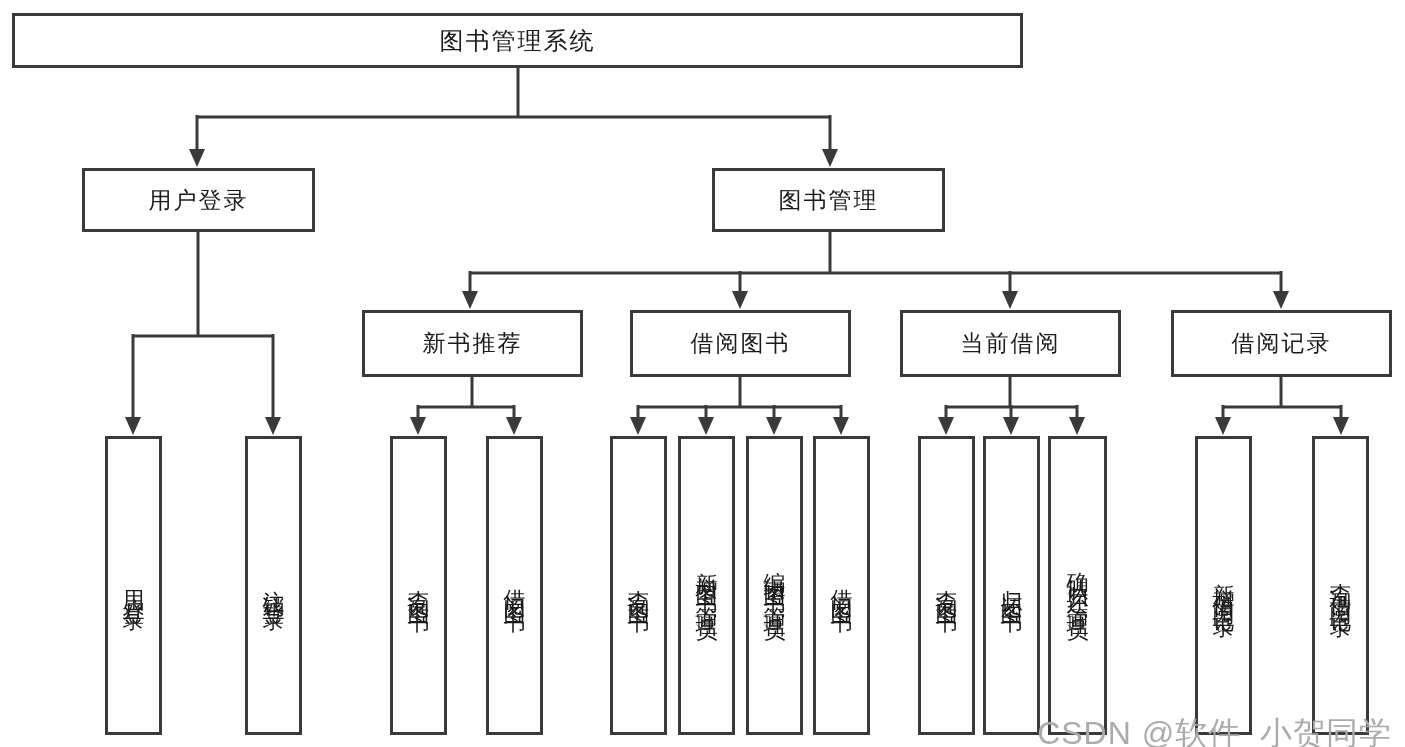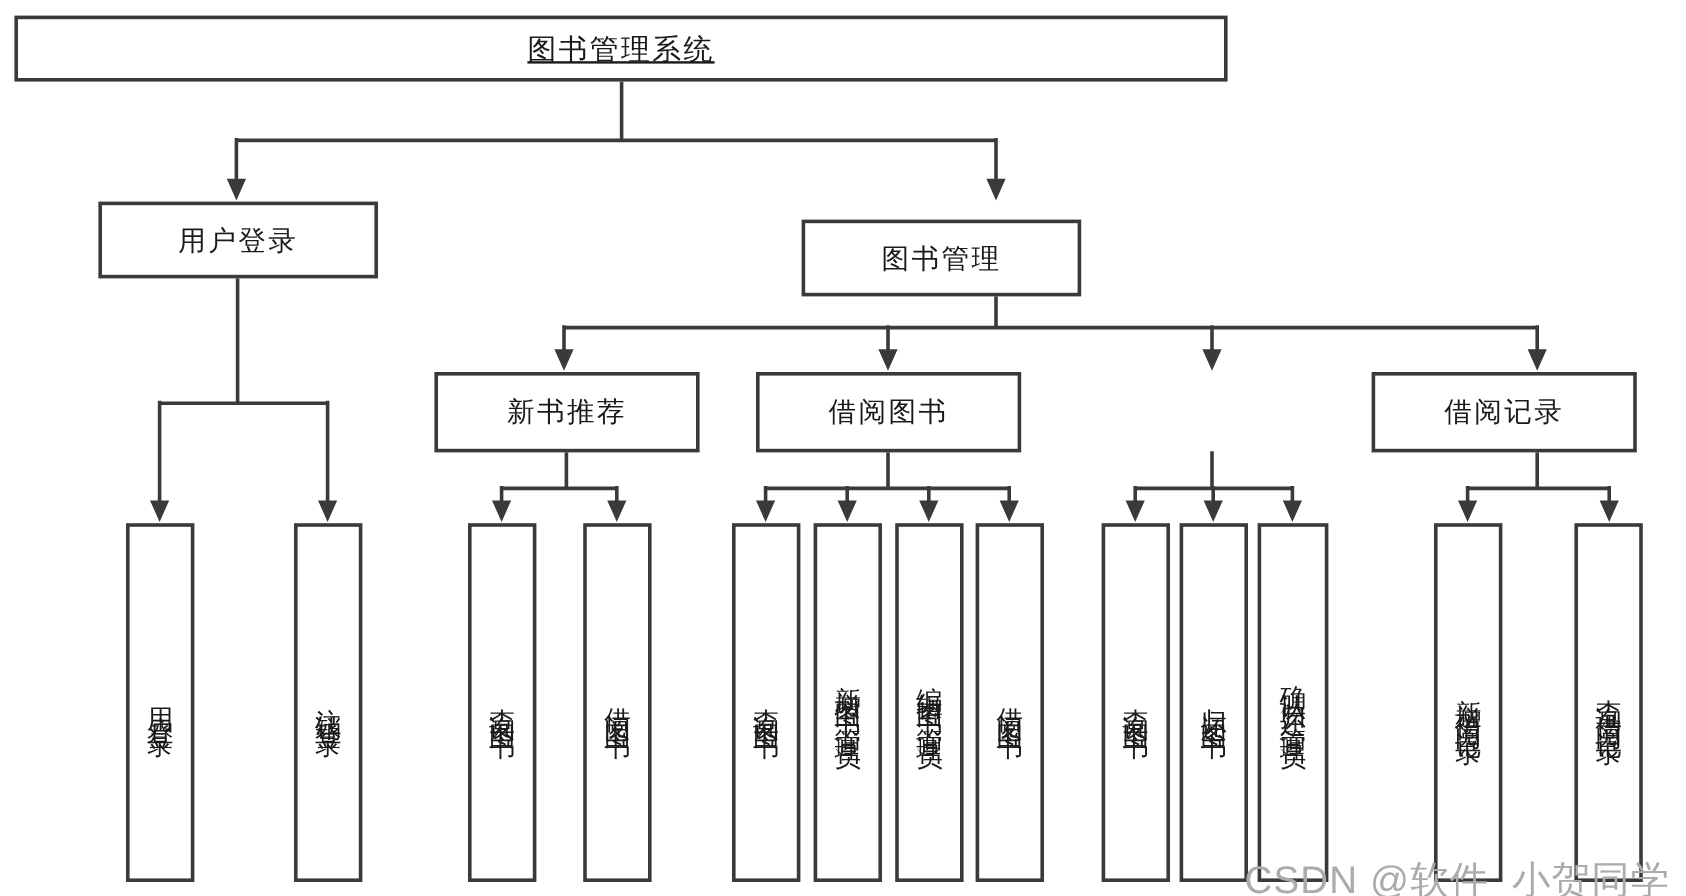--- a/index.html
+++ b/index.html
@@ -27,37 +27,37 @@
   .node {
     position: absolute;
     border: 3px solid var(--border);
     background: #fff;
     display: flex;
     align-items: center;
     justify-content: center;
     color: var(--text);
   }
   .hbox { font-size: 23px; letter-spacing: 2px; }
-  .root-box { font-size: 24px; text-decoration: underline; }
+  .root-box { font-size: 24px; }
   .vbox { font-size: 22px; }
   .vbox .vtext {
     writing-mode: vertical-rl;
     text-orientation: mixed;
     line-height: 1.0;
     letter-spacing: 7px;
   }
   
   #n-root  { left: 12px;  top: 13px;  width: 1011px; height: 55px; }
   #n-login { left: 82px;  top: 168px; width: 233px;  height: 64px; }
-  #n-mgmt  { left: 668px; top: 168px; width: 233px;  height: 64px; margin-top: 15px; }
+  #n-mgmt  { left: 712px; top: 168px; width: 233px;  height: 64px; }
   .l3 { top: 310px; width: 221px; height: 67px; }
   #n-rec  { left: 362px; }
   #n-bor  { left: 630px; }
   #n-cur  { left: 900px; }
-  #n-rcd  { left: 1143px; }
+  #n-rcd  { left: 1171px; }
   .leaf { top: 436px; width: 57px; height: 299px; }
   #lf-a1 { left: 105px; }
   #lf-a2 { left: 245px; }
   #lf-b1 { left: 390px; }
   #lf-b2 { left: 486px; }
   #lf-c1 { left: 610px; }
   #lf-c2 { left: 678px; }
   #lf-c3 { left: 746px; }
   #lf-c4 { left: 813px; }
   #lf-d1 { left: 918px; }
@@ -114,20 +114,21 @@
       M1333 417 L1349 417 L1341 435 Z"></path>
   </svg>
 
   <div id="n-root" class="node hbox root-box">图书管理系统</div>
 
   <div id="n-login" class="node hbox">用户登录</div>
   <div id="n-mgmt" class="node hbox">图书管理</div>
 
   <div id="n-rec" class="node hbox l3">新书推荐</div>
   <div id="n-bor" class="node hbox l3">借阅图书</div>
+  <div id="n-cur" class="node hbox l3">当前借阅</div>
   <div id="n-rcd" class="node hbox l3">借阅记录</div>
 
   <div id="lf-a1" class="node vbox leaf">
     <span class="vtext">用户登录</span>
   </div>
   <div id="lf-a2" class="node vbox leaf">
     <span class="vtext">注销登录</span>
   </div>
 
   <div id="lf-b1" class="node vbox leaf">

